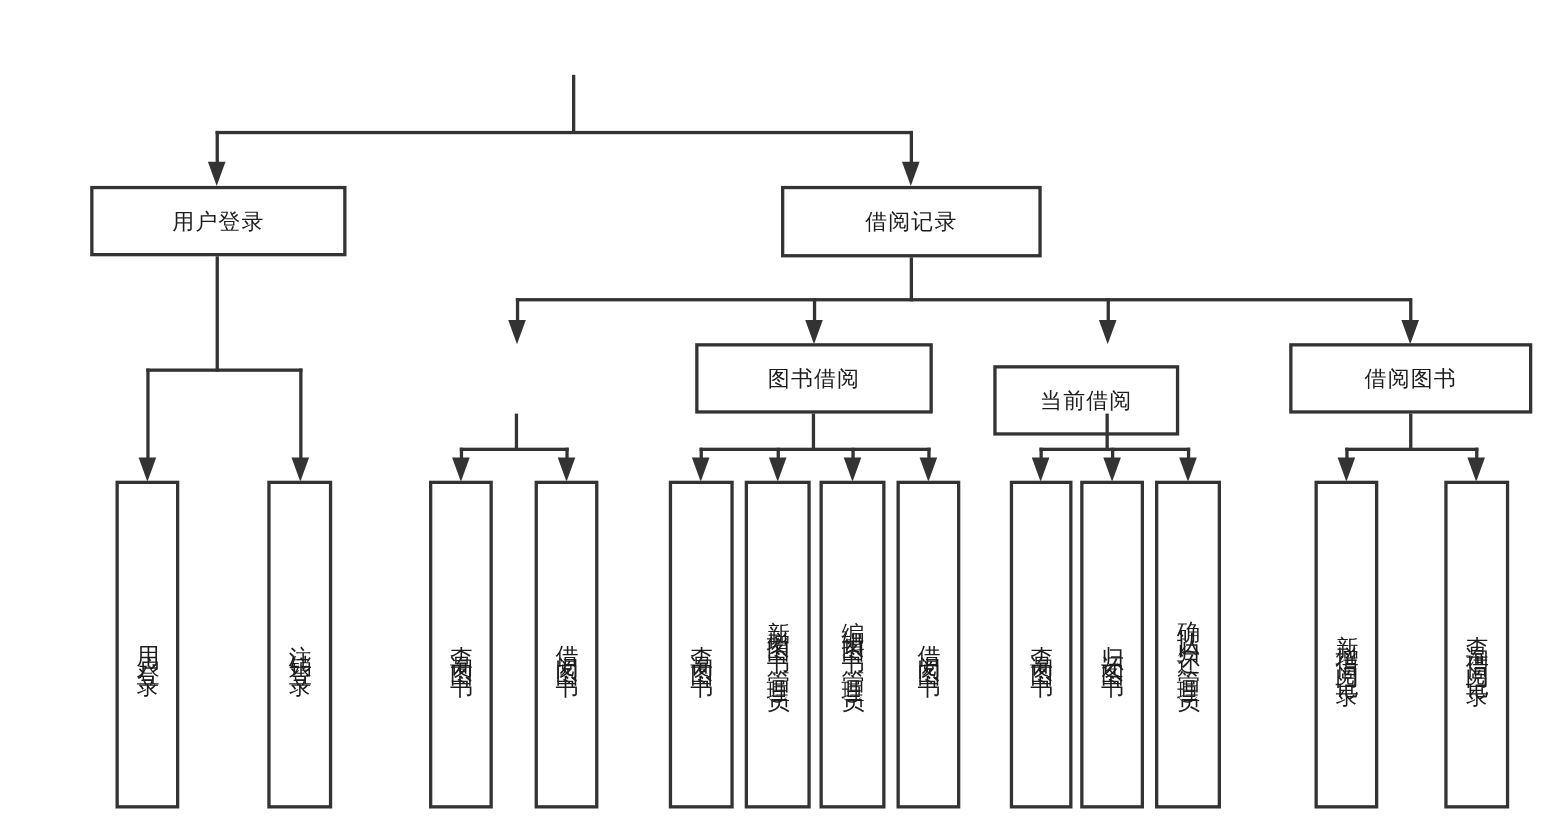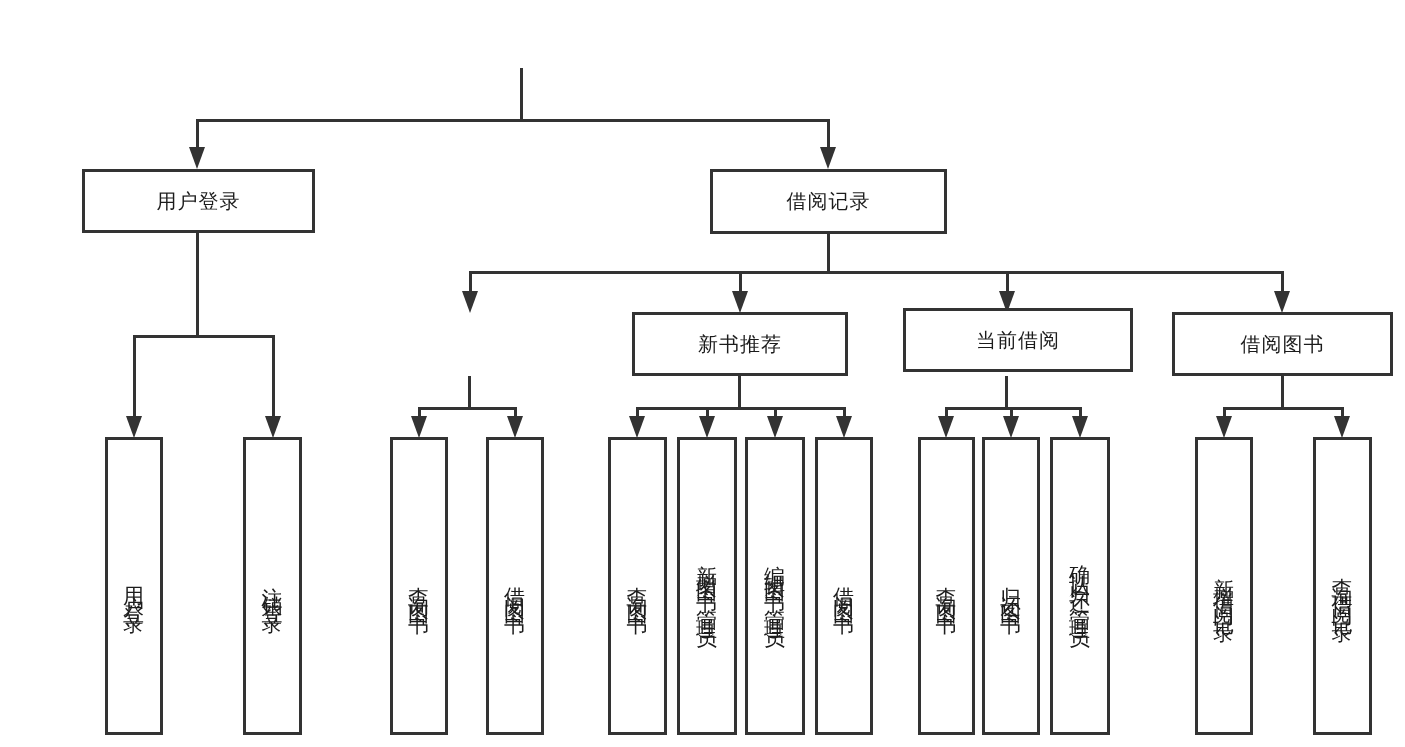--- a/index.html
+++ b/index.html
@@ -83,22 +83,22 @@
   <div class="hline" style="left:469px; top:271px; width:814px;"></div>
   <div class="vline" style="left:469px; top:271px; height:25px;"></div>
   <div class="arrow-head" style="left:462px; top:291px;"></div>
   <div class="vline" style="left:739px; top:271px; height:25px;"></div>
   <div class="arrow-head" style="left:732px; top:291px;"></div>
   <div class="vline" style="left:1006px; top:271px; height:25px;"></div>
   <div class="arrow-head" style="left:999px; top:291px;"></div>
   <div class="vline" style="left:1281px; top:271px; height:25px;"></div>
   <div class="arrow-head" style="left:1274px; top:291px;"></div>
 
-  <div class="box" style="left:632px; top:312px; width:216px; height:64px;">新书推荐</div>
-  <div class="box" style="left:903px; top:308px; width:230px; height:64px;">当前借阅</div>
+  <div class="box" style="left:632px; top:312px; width:216px; height:64px;">图书借阅</div>
+  <div class="box" style="left:903px; top:332px; width:169px; height:64px;">当前借阅</div>
   <div class="box" style="left:1172px; top:312px; width:221px; height:64px;">借阅图书</div>
 
   <div class="vline" style="left:468px; top:376px; height:34px;"></div>
   <div class="hline" style="left:418px; top:407px; width:99px;"></div>
   <div class="vline" style="left:418px; top:407px; height:18px;"></div>
   <div class="arrow-head" style="left:411px; top:416px;"></div>
   <div class="vline" style="left:514px; top:407px; height:18px;"></div>
   <div class="arrow-head" style="left:507px; top:416px;"></div>
 
   <div class="vline" style="left:738px; top:376px; height:34px;"></div>

